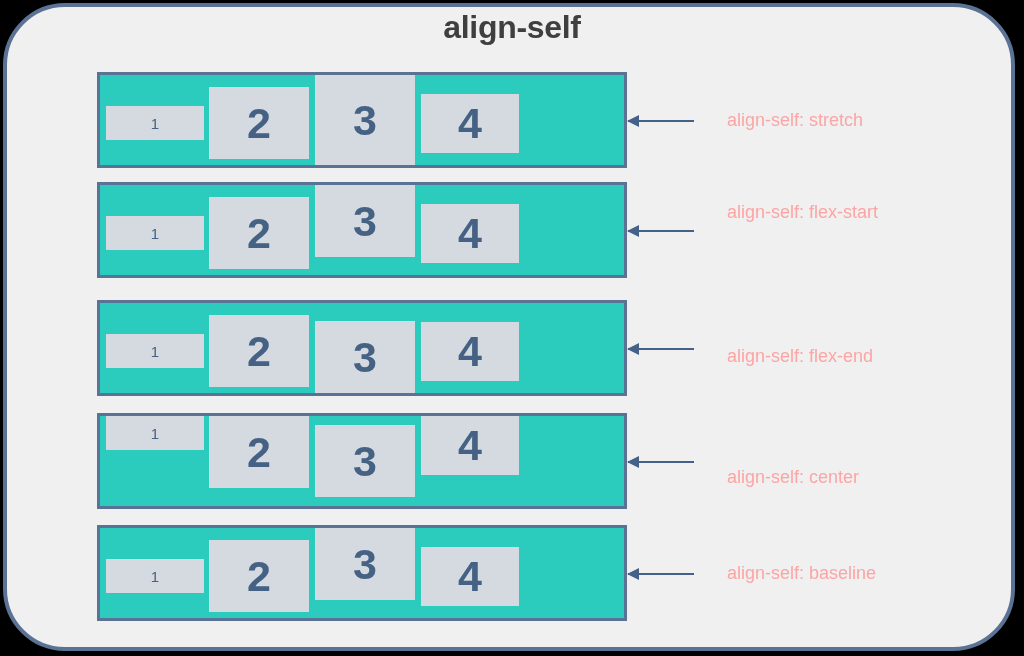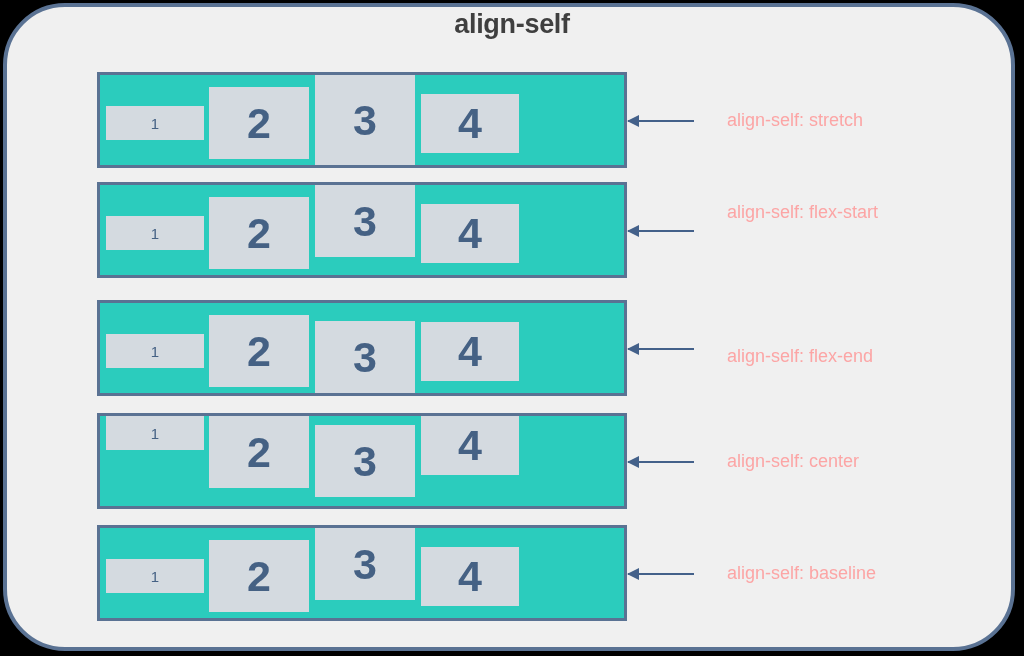--- a/index.html
+++ b/index.html
@@ -7,21 +7,21 @@
        font-family:"Liberation Sans","DejaVu Sans",sans-serif;}
 
   #stage{position:relative;width:1024px;height:656px;background:#000;}
 
   
   .card{position:absolute;left:3px;top:3px;width:1012px;height:648px;
         background:#f0f0f0;border:4px solid #5a7293;border-radius:62px;
         box-sizing:border-box;}
 
   .title{position:absolute;left:0;top:9px;width:1024px;text-align:center;
-         font-size:27px;font-weight:bold;color:#3f3f3f;letter-spacing:-0.3px;}
+         font-size:32px;font-weight:bold;color:#3f3f3f;letter-spacing:-0.3px;}
 
   
   .row{position:absolute;left:97px;width:530px;height:96px;}
 
   .container{position:absolute;left:0;top:0;width:530px;height:96px;
              background:#2bccbd;border:3px solid #5a7293;box-sizing:border-box;}
 
   .item{position:absolute;background:#d4dae0;
         color:#456184;display:flex;align-items:center;justify-content:center;
         box-sizing:border-box;}
@@ -77,21 +77,21 @@
       <div class="caption" style="top: 356px;">align-self: flex-end</div>
       <div class="row" style="top: 413px;">
         <div class="container">
           <div class="item b1" style="left: 6px; top: 0px; width: 98px; height: 34px;">1</div>
           <div class="item b2" style="left: 109px; top: 0px; width: 100px; height: 72px;">2</div>
           <div class="item b3" style="left: 215px; top: 9px; width: 100px; height: 72px;">3</div>
           <div class="item b4" style="left: 321px; top: 0px; width: 98px; height: 59px;">4</div>
         </div>
       </div>
       <div class="arrow" style="top: 461px;"></div>
-      <div class="caption" style="top: 461px;">align-self: center</div>
+      <div class="caption" style="top: 477px;">align-self: center</div>
       <div class="row" style="top: 525px;">
         <div class="container">
           <div class="item b1" style="left: 6px; top: 31px; width: 98px; height: 34px;">1</div>
           <div class="item b2" style="left: 109px; top: 12px; width: 100px; height: 72px;">2</div>
           <div class="item b3" style="left: 215px; top: 0px; width: 100px; height: 72px;">3</div>
           <div class="item b4" style="left: 321px; top: 19px; width: 98px; height: 59px;">4</div>
         </div>
       </div>
       <div class="arrow" style="top: 573px;"></div>
       <div class="caption" style="top: 573px;">align-self: baseline</div>

